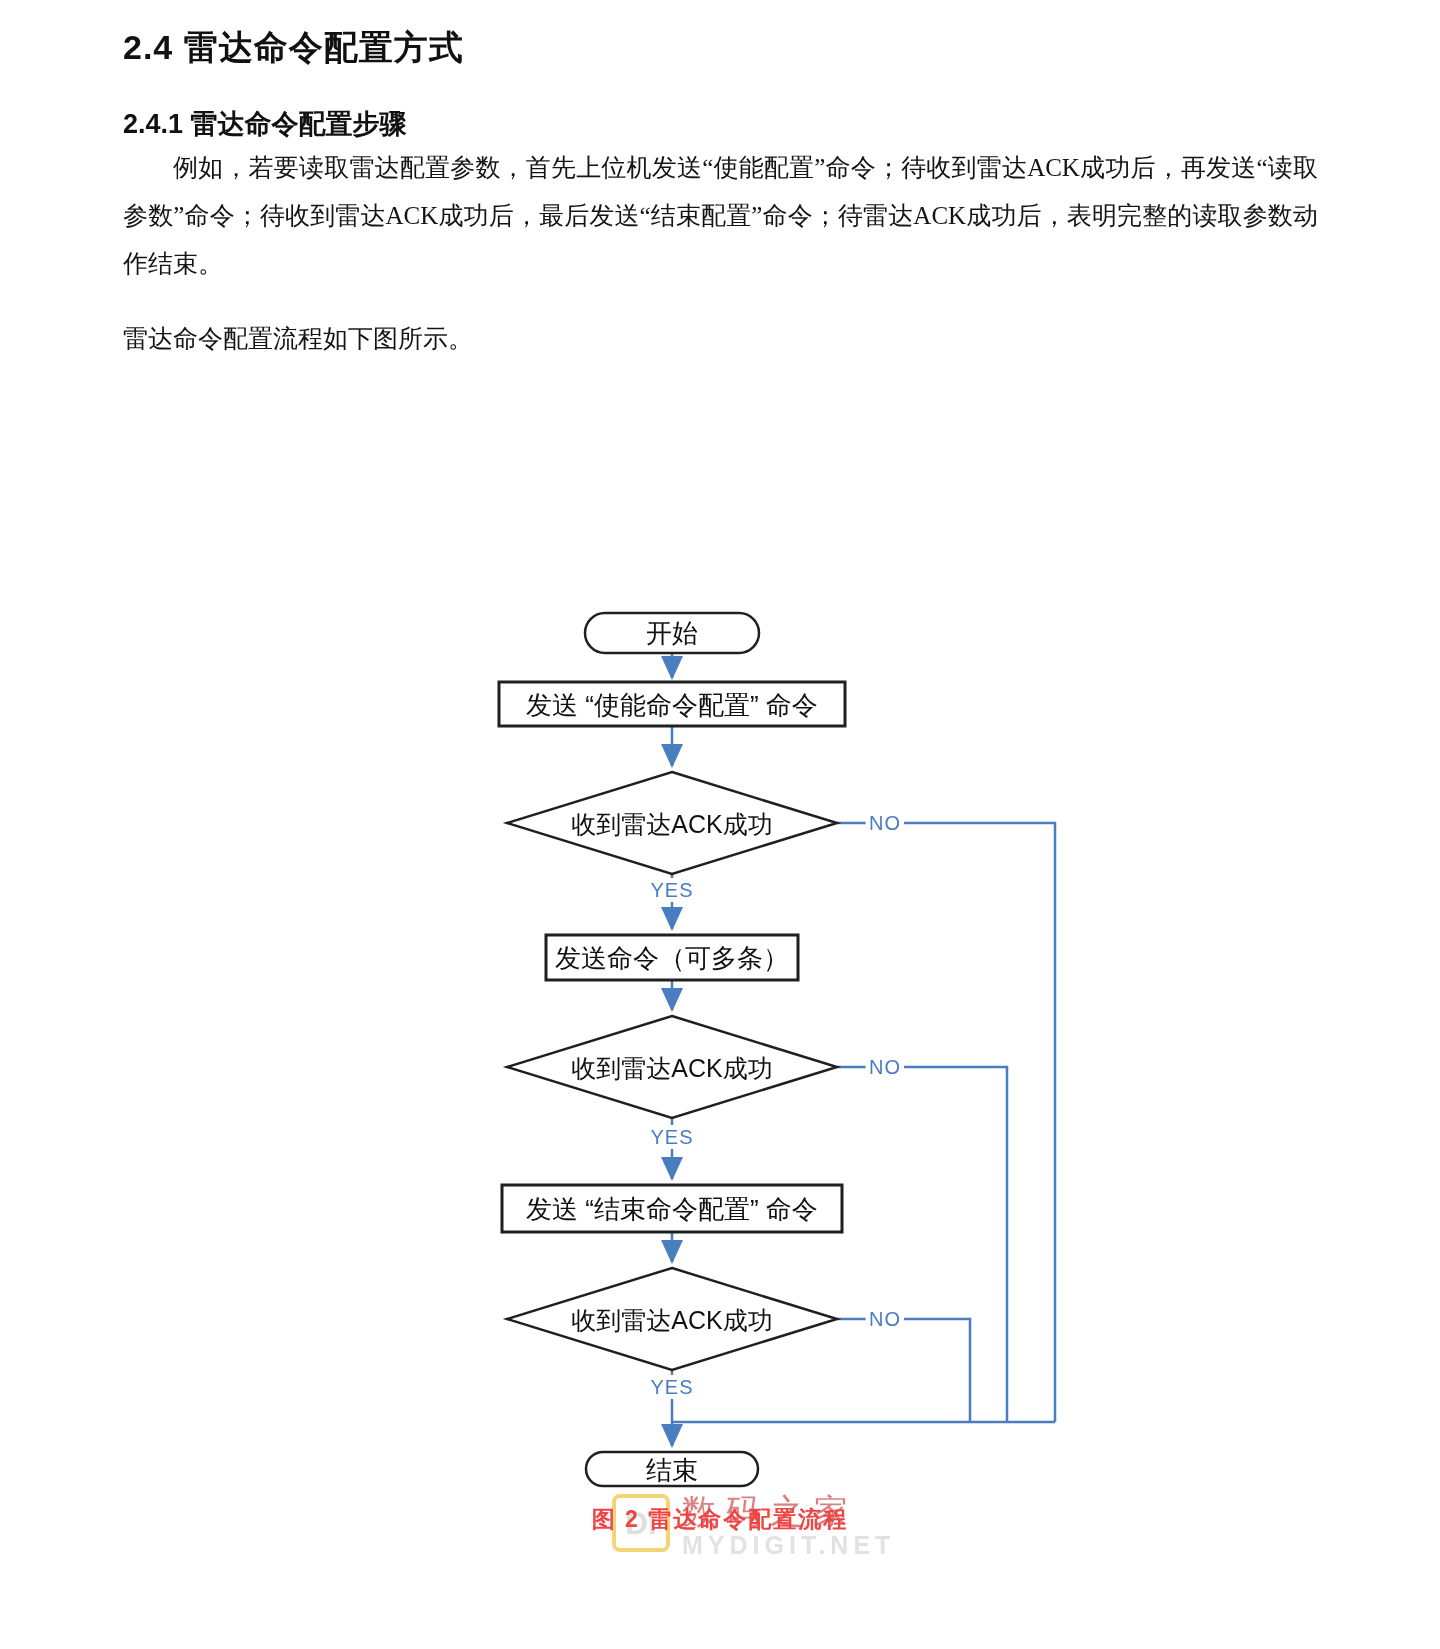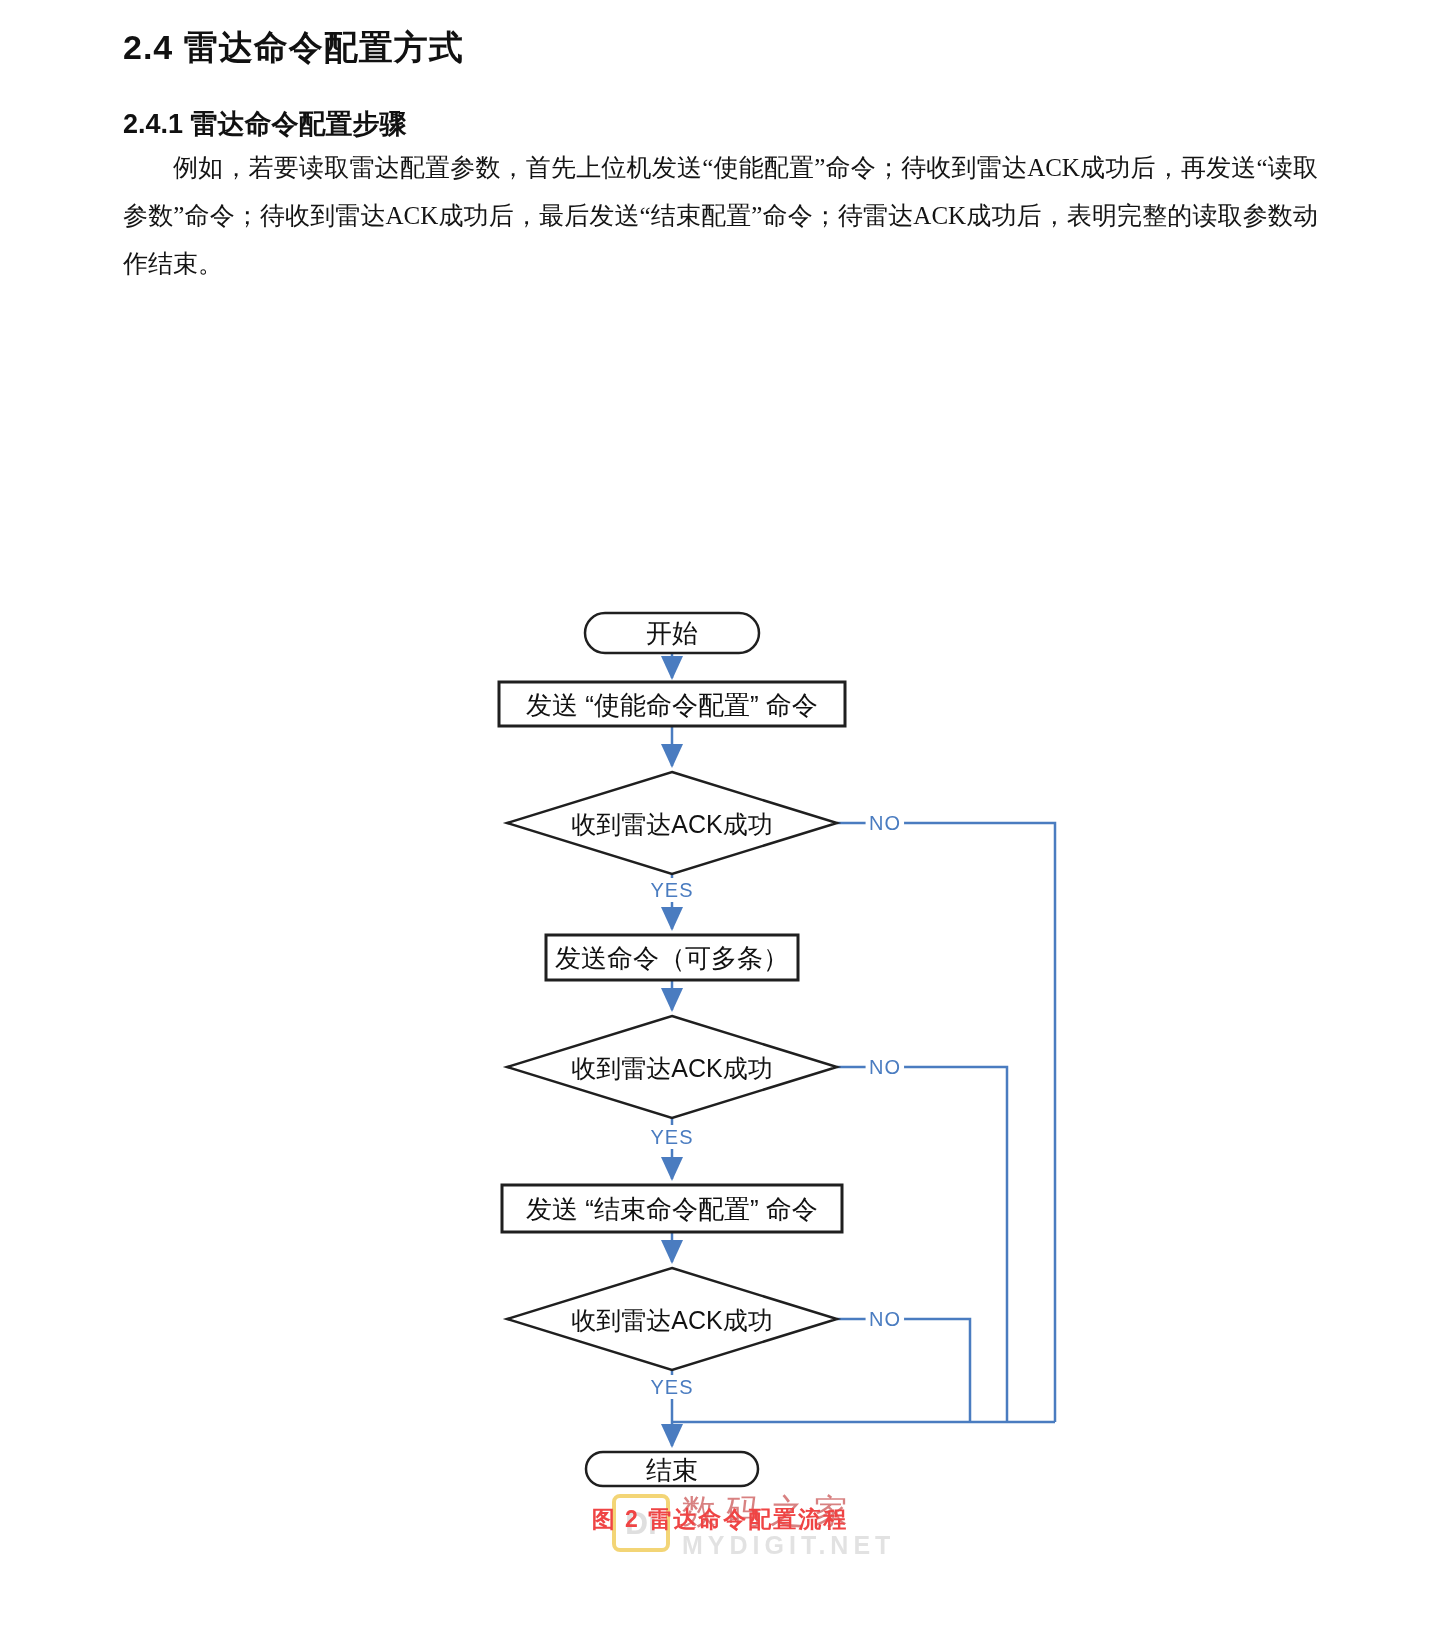--- a/index.html
+++ b/index.html
@@ -111,20 +111,21 @@
 </style>
 </head>
 <body>
 
 <div class="page">
 
   <div class="content">
     <h1 class="doc-h1">2.4 雷达命令配置方式</h1>
     <h2 class="doc-h2">2.4.1 雷达命令配置步骤</h2>
     <p class="body-para serif indent">例如，若要读取雷达配置参数，首先上位机发送“使能配置”命令；待收到雷达ACK成功后，再发送“读取参数”命令；待收到雷达ACK成功后，最后发送“结束配置”命令；待雷达ACK成功后，表明完整的读取参数动作结束。</p>
+    <p class="body-para sans lead-line">雷达命令配置流程如下图所示。</p>
   </div>
 
   <div class="flowchart-wrap">
     <svg width="1440" height="920" viewBox="0 0 1440 920" xmlns="http://www.w3.org/2000/svg">
       <defs>
         <marker id="ah" markerUnits="userSpaceOnUse" markerWidth="28" markerHeight="26" refX="22" refY="11" orient="auto">
           <path d="M0,0 L24,11 L0,22 Z" fill="#4a7cc0"></path>
         </marker>
       </defs>
 

